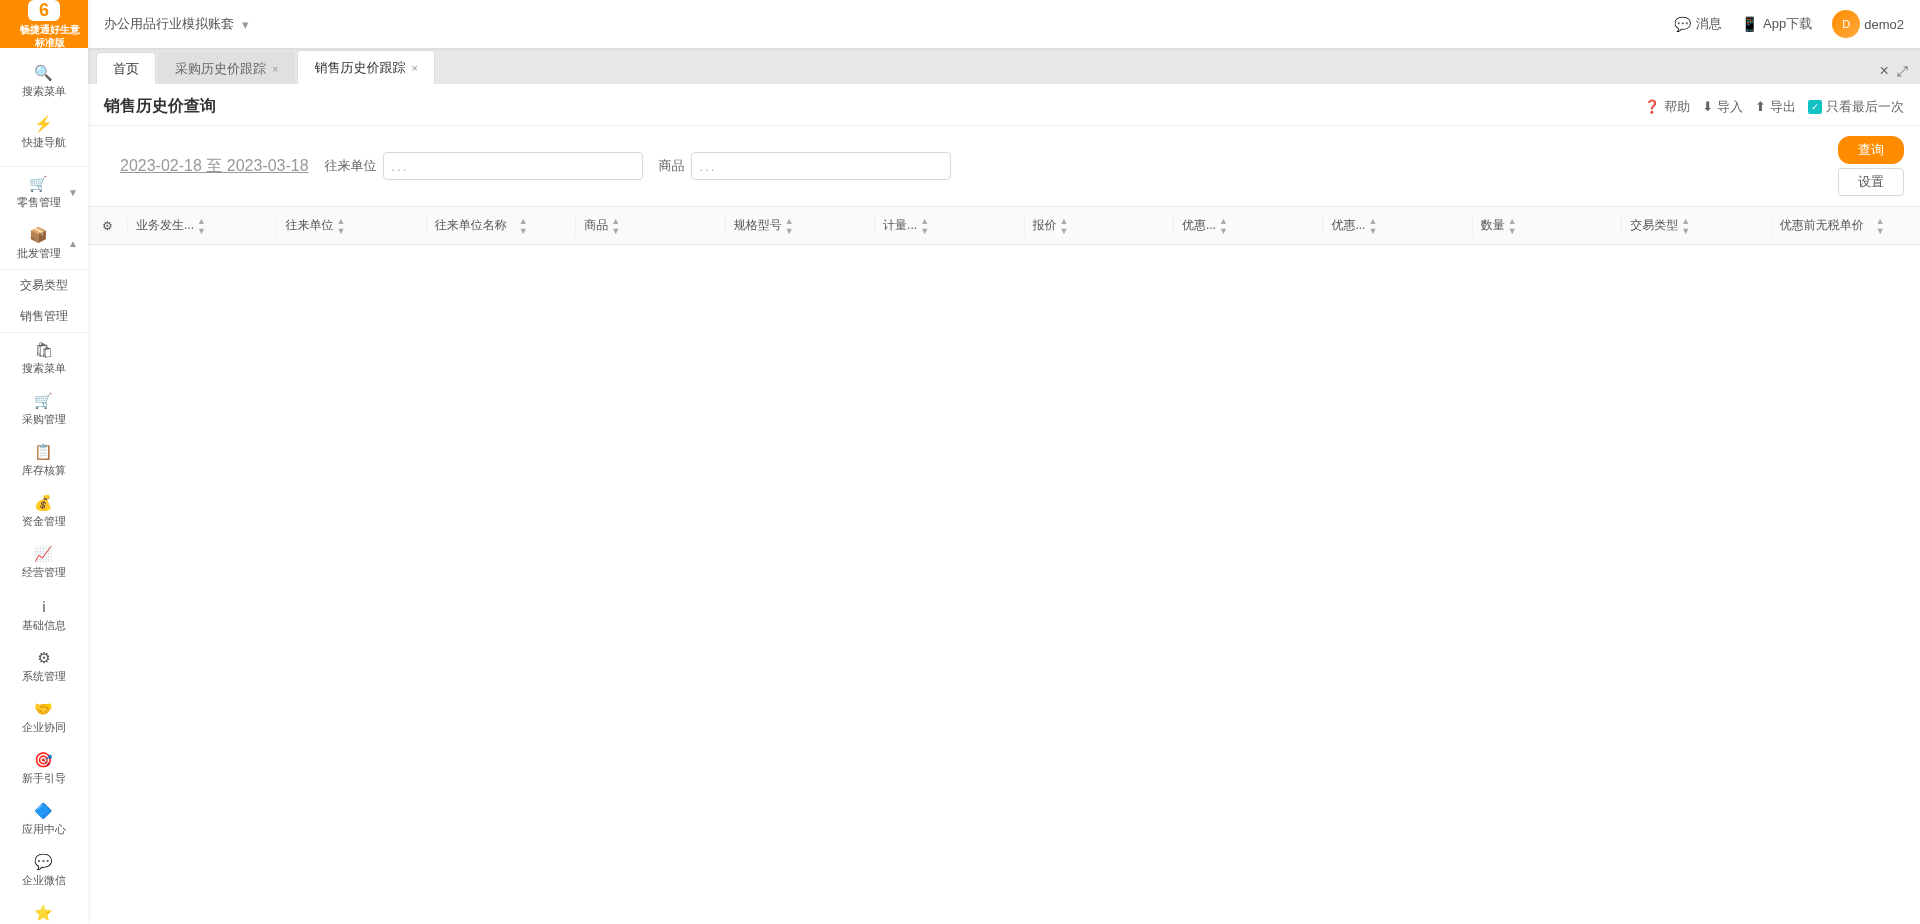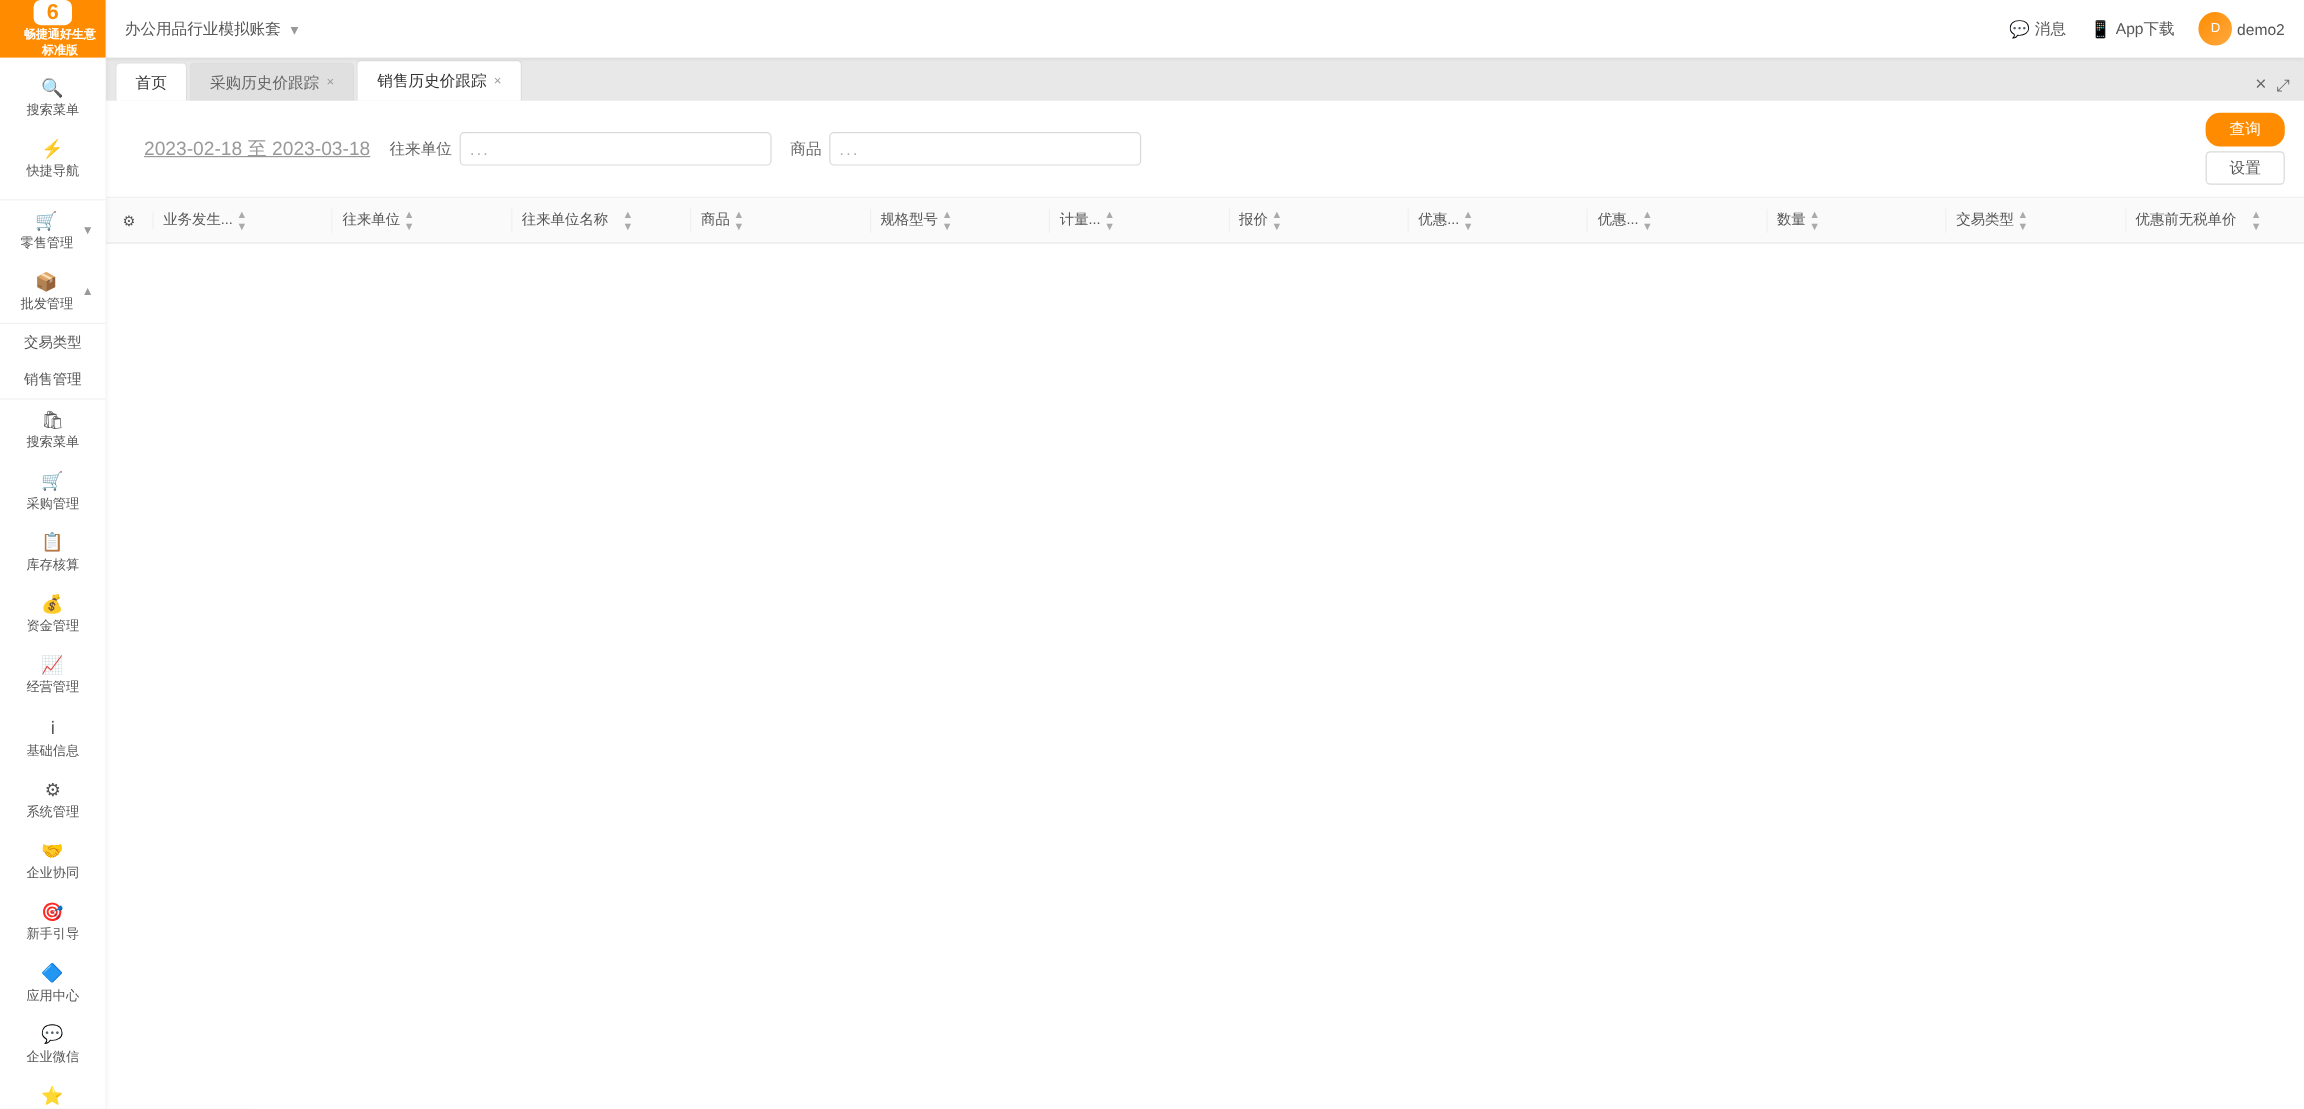--- a/index.html
+++ b/index.html
@@ -218,20 +218,41 @@
     </div>
     <div style="flex:1;"></div>
     <div style="display:flex;align-items:center;gap:8px;padding:0 12px 4px;color:#666;">
       <span style="cursor:pointer;font-size:16px;">×</span>
       <span style="cursor:pointer;font-size:14px;">⤢</span>
     </div>
   </div>
 
   <div class="content">
 
+    <div class="page-header">
+      <h2 class="page-title">销售历史价查询</h2>
+      <div class="page-actions">
+        <div class="page-actions-item">
+          <span>❓</span>
+          <span>帮助</span>
+        </div>
+        <div class="page-actions-item">
+          <span>⬇</span>
+          <span>导入</span>
+        </div>
+        <div class="page-actions-item">
+          <span>⬆</span>
+          <span>导出</span>
+        </div>
+        <label class="checkbox-label">
+          <div class="checkbox-checked"></div>
+          <span>只看最后一次</span>
+        </label>
+      </div>
+    </div>
 
     <div class="filter-bar">
       <div>
         <span class="date-range">2023-02-18 至 2023-03-18</span>
       </div>
 
       <div class="filter-item">
         <span class="filter-label">往来单位</span>
         <div class="filter-input" style="min-width:260px;">
           <span class="dots">...</span>

